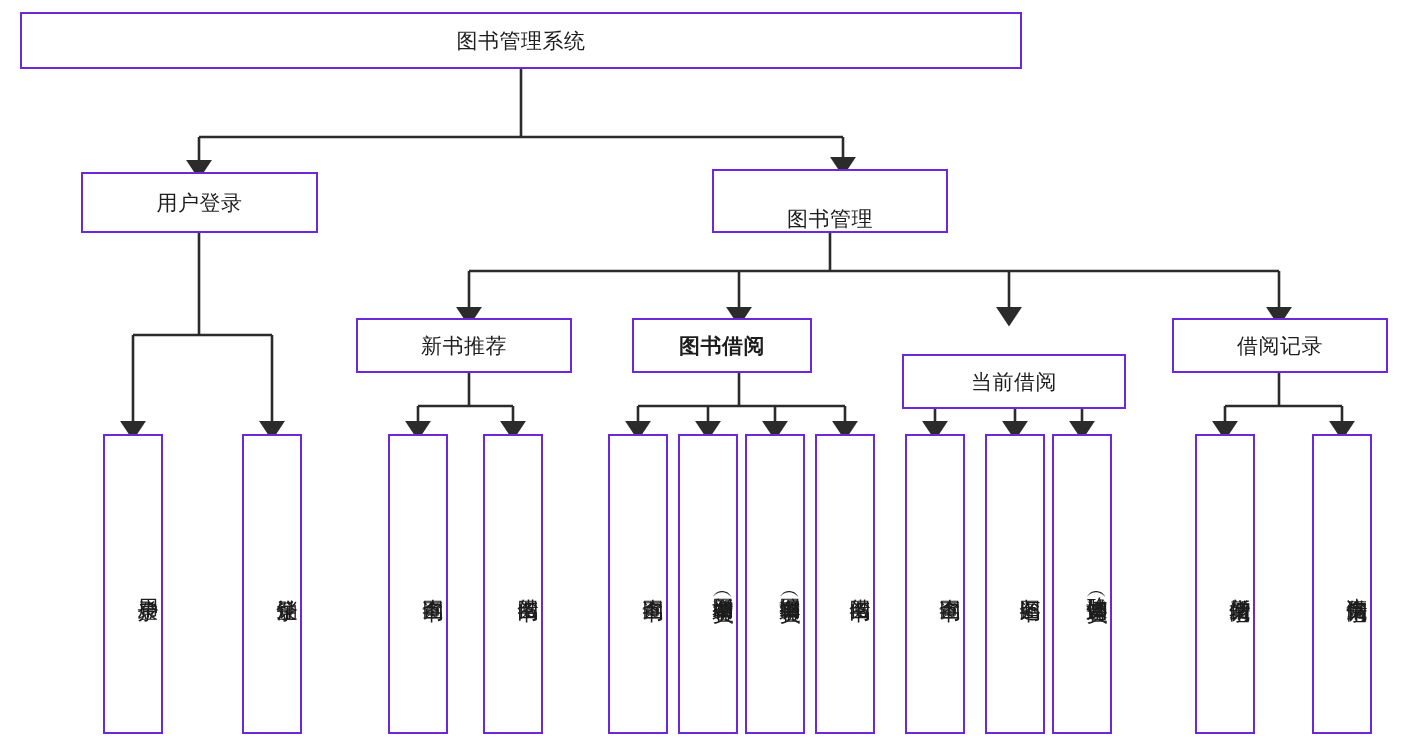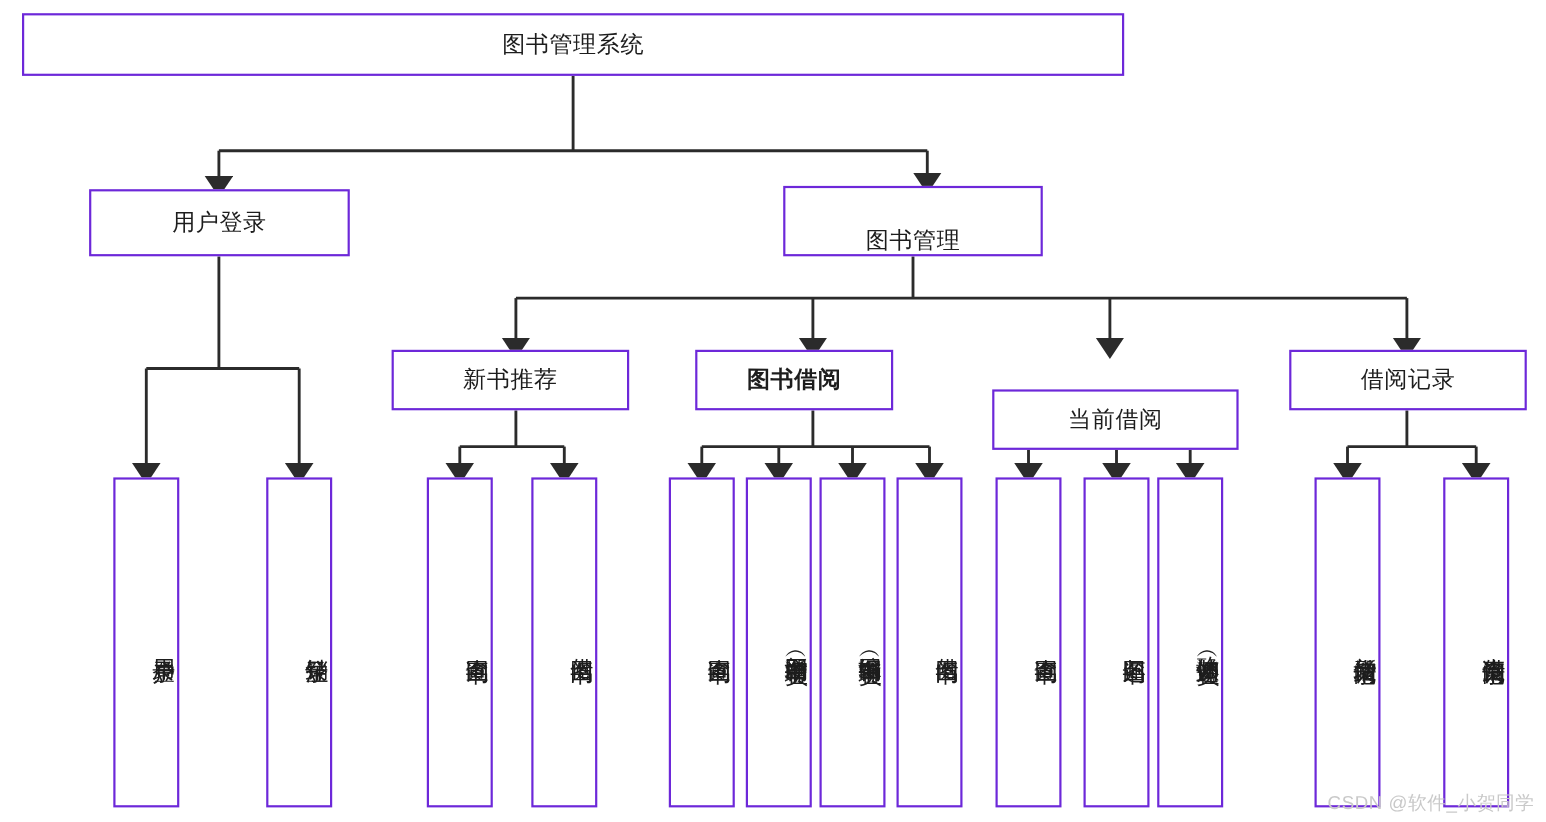--- a/index.html
+++ b/index.html
@@ -182,15 +182,14 @@
     <span class="vtext">确认归还（管理员）</span>
   </div>
 
   <div class="node vert" style="left:1195px; top:434px; width:60px; height:300px;">
     <span class="vtext">新增借阅记录</span>
   </div>
   <div class="node vert" style="left:1312px; top:434px; width:60px; height:300px;">
     <span class="vtext">查询借阅记录</span>
   </div>
 
-  <div class="watermark">CSDN @软件_小贺同学</div>
 
 </div>
 
 </body></html>

